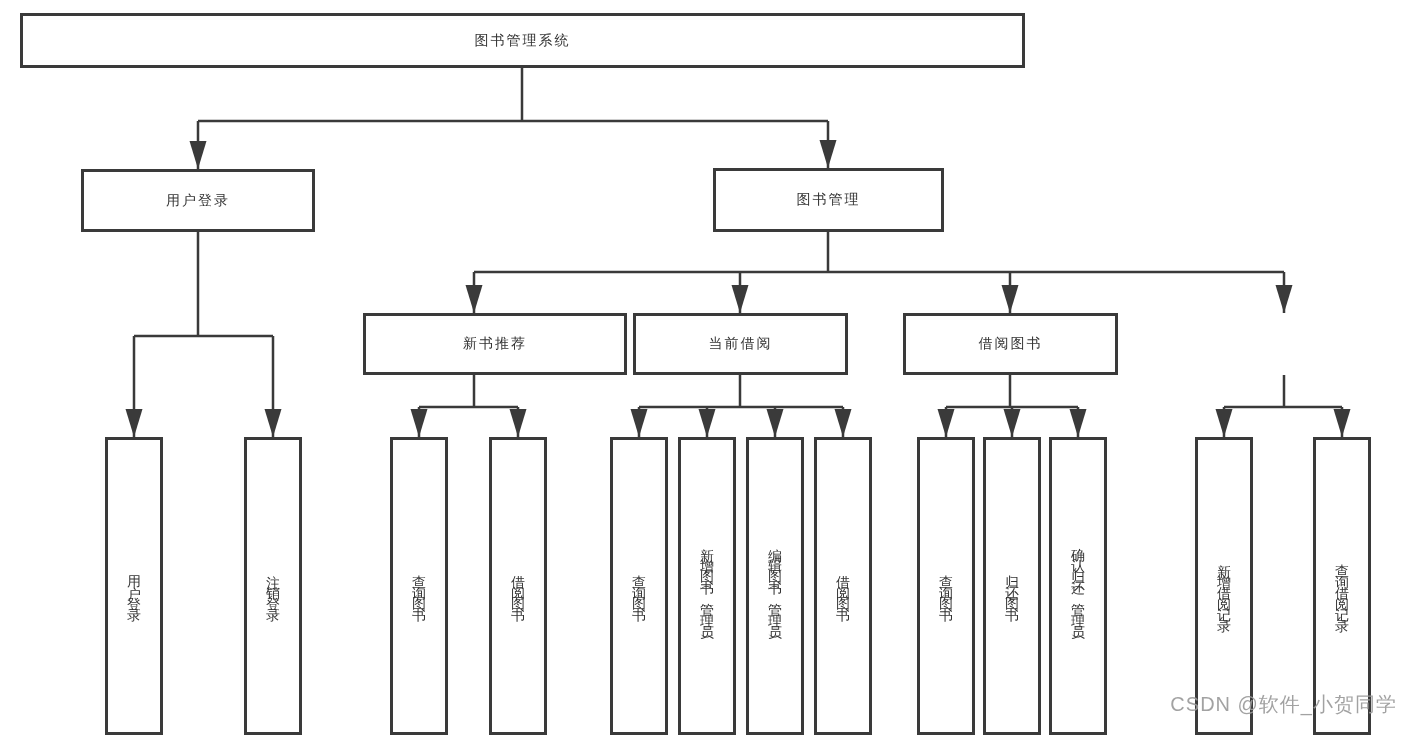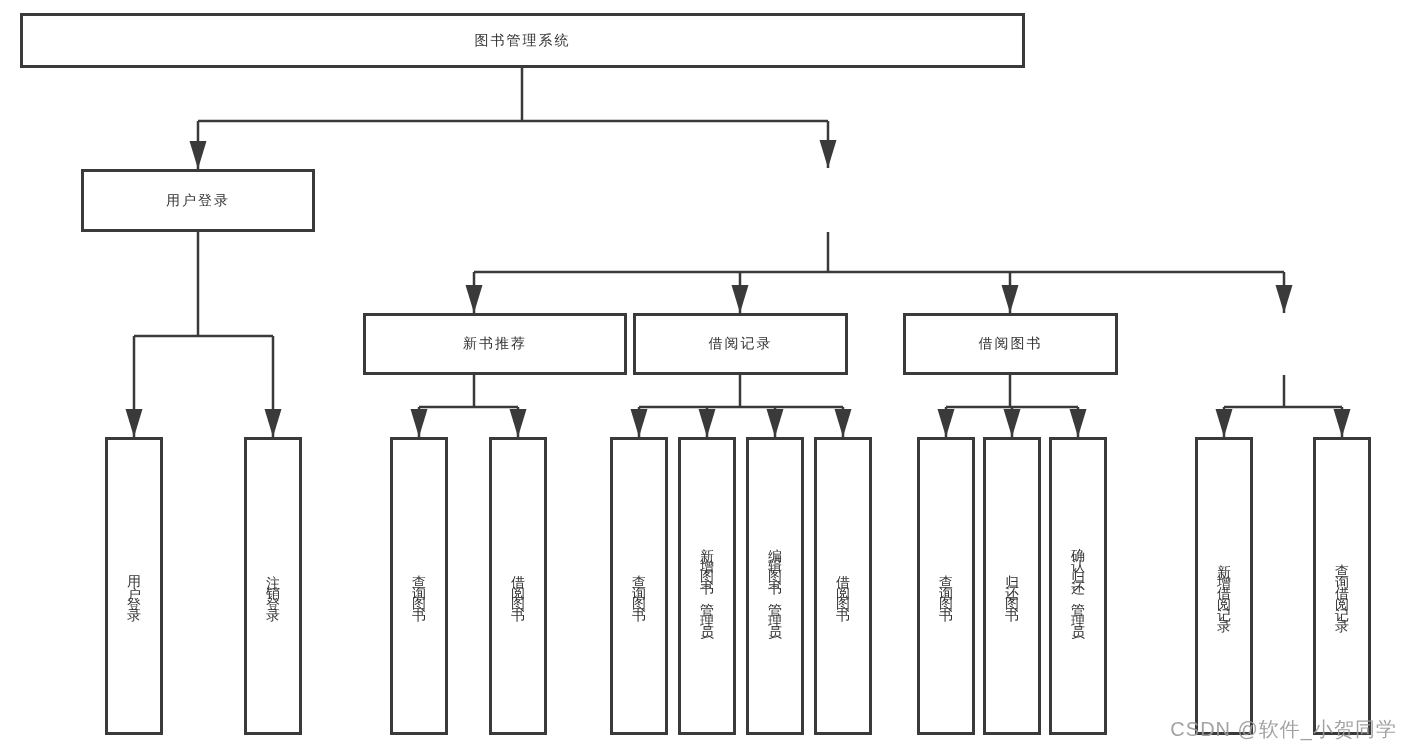--- a/index.html
+++ b/index.html
@@ -35,21 +35,21 @@
   .hbox span{letter-spacing:2px;white-space:nowrap;}
   .vbox span{
     writing-mode:vertical-rl;
     text-orientation:mixed;
     letter-spacing:11px;
     line-height:1.2;
     white-space:nowrap;
   }
   .watermark{
     position:absolute;
-    top:716px;right:8px;
+    top:691px;right:8px;
     font-size:20px;
     color:var(--watermark);
     letter-spacing:1px;
     opacity:.92;
     white-space:nowrap;
   }
 </style>
 </head>
 <body>
 
@@ -98,26 +98,29 @@
     </g>
   </svg>
 
   <div class="box hbox" style="left:20px;top:13px;width:1005px;height:55px">
     <span>图书管理系统</span>
   </div>
 
   <div class="box hbox" style="left:81px;top:169px;width:234px;height:63px">
     <span>用户登录</span>
   </div>
+  <div class="box hbox" style="left:713px;top:168px;width:231px;height:64px">
+    <span>图书管理</span>
+  </div>
 
   <div class="box hbox" style="left:363px;top:313px;width:264px;height:62px">
     <span>新书推荐</span>
   </div>
   <div class="box hbox" style="left:633px;top:313px;width:215px;height:62px">
-    <span>借阅记录</span>
+    <span>当前借阅</span>
   </div>
   <div class="box hbox" style="left:903px;top:313px;width:215px;height:62px">
     <span>借阅图书</span>
   </div>
 
   <div class="box vbox" style="left:105px;top:437px;width:58px;height:298px">
     <span>用户登录</span>
   </div>
   <div class="box vbox" style="left:244px;top:437px;width:58px;height:298px">
     <span>注销登录</span>

